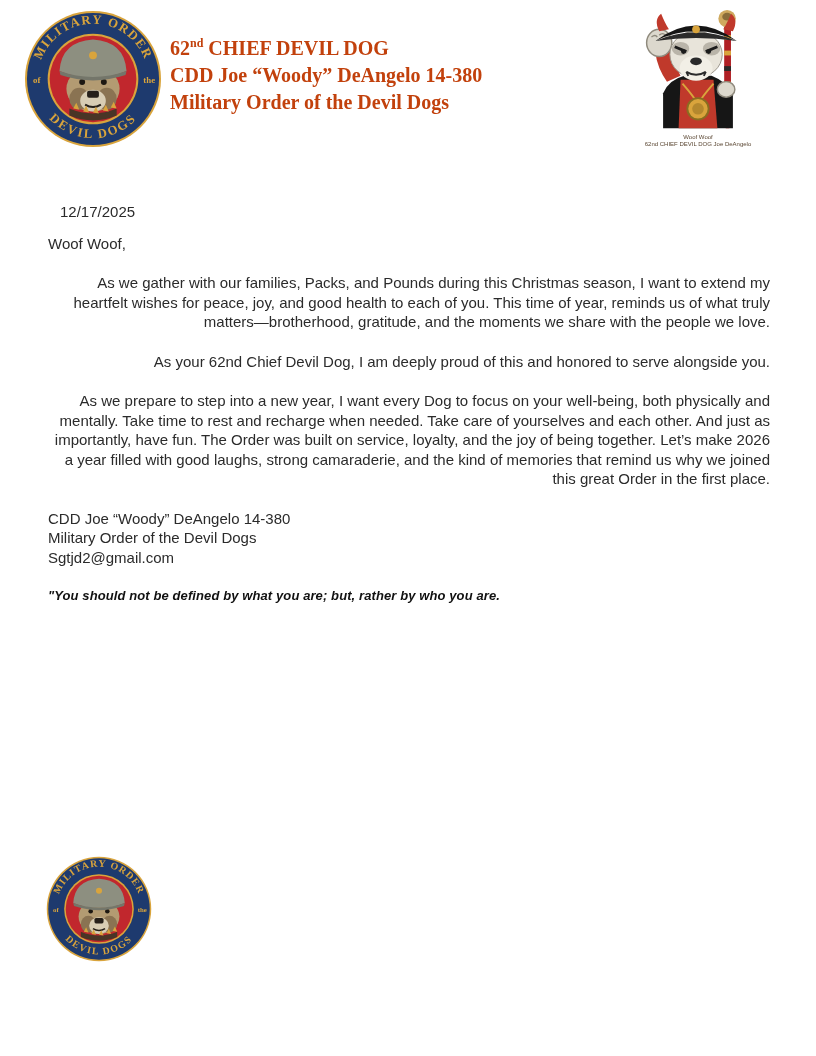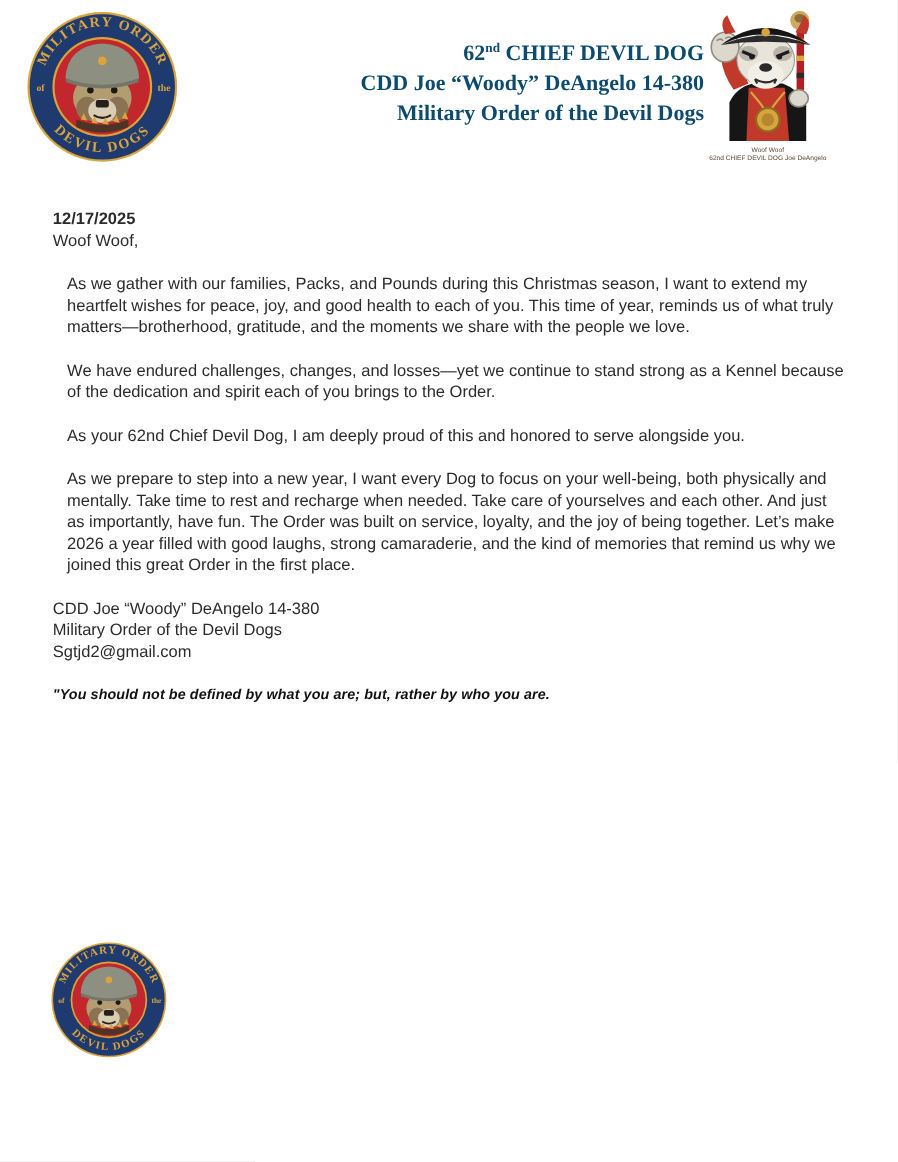--- a/index.html
+++ b/index.html
@@ -6,35 +6,35 @@
   .page{
     position:relative;width:816px;height:1056px;background:#ffffff;
     margin:0 auto;overflow:hidden;
     font-family:"Liberation Sans","DejaVu Sans",sans-serif;color:#2b2b2b;
   }
   
   .seal{position:absolute;}
   .seal-top{left:24px;top:10px;width:138px;height:138px;}
   .seal-bottom{left:46px;top:856px;width:106px;height:106px;}
   .title-block{
-    position:absolute;left:170px;top:30px;width:470px;text-align:right;
+    position:absolute;left:170px;top:30px;width:470px;text-align:left;
     font-family:"Liberation Serif","DejaVu Serif",serif;
-    font-weight:bold;font-size:20px;line-height:27px;color:#0c4a6e;
+    font-weight:bold;font-size:20px;line-height:27px;color:#c2410c;
   }
   .title-block sup{font-size:12px;}
   .mascot{position:absolute;left:626px;top:6px;width:144px;}
   .mascot svg{display:block;margin:0 auto;}
   .mascot-caption{
     text-align:center;font-size:6px;line-height:7px;color:#5a4632;
     font-family:"Liberation Sans",sans-serif;letter-spacing:0;
   }
   
   .letter-body{position:absolute;left:48px;top:190px;width:722px;font-size:15px;line-height:19.5px;}
-  .letter-body p{margin:20px 0 0 13px;}
-  .date{margin:0;font-weight:bold;}
+  .letter-body p{margin:20px 0 0 0;text-align:right;}
+  .date{margin:12px;}
   .salutation{}
   .sig-block{margin-top:20px;}
   .sig-block div{margin:0;}
   .sig-block sup{font-size:9px;}
   .quote-block{
     margin-top:21px;font-size:13px;line-height:15.5px;
     font-weight:bold;font-style:italic;color:#111;letter-spacing:.1px;
   }
 </style>
 </head>
@@ -140,21 +140,20 @@
       <div>Woof Woof</div>
       <div>62nd CHIEF DEVIL DOG Joe DeAngelo</div>
     </div>
   </div>
 
   <div class="letter-body">
     <div class="date">12/17/2025</div>
     <div class="salutation">Woof Woof,</div>
 
     <p>As we gather with our families, Packs, and Pounds during this Christmas season, I want to extend my heartfelt wishes for peace, joy, and good health to each of you. This time of year, reminds us of what truly matters—brotherhood, gratitude, and the moments we share with the people we love.</p>
-    <p>We have endured challenges, changes, and losses—yet we continue to stand strong as a Kennel because of the dedication and spirit each of you brings to the Order.</p>
     <p>As your 62nd Chief Devil Dog, I am deeply proud of this and honored to serve alongside you.</p>
     <p>As we prepare to step into a new year, I want every Dog to focus on your well-being, both physically and mentally. Take time to rest and recharge when needed. Take care of yourselves and each other. And just as importantly, have fun. The Order was built on service, loyalty, and the joy of being together. Let’s make 2026 a year filled with good laughs, strong camaraderie, and the kind of memories that remind us why we joined this great Order in the first place.</p>
 
     <div class="sig-block">
       <div>CDD Joe “Woody” DeAngelo 14-380</div>
       <div>Military Order of the Devil Dogs</div>
       <div>Sgtjd2@gmail.com</div>
     </div>
 
     <div class="quote-block">

